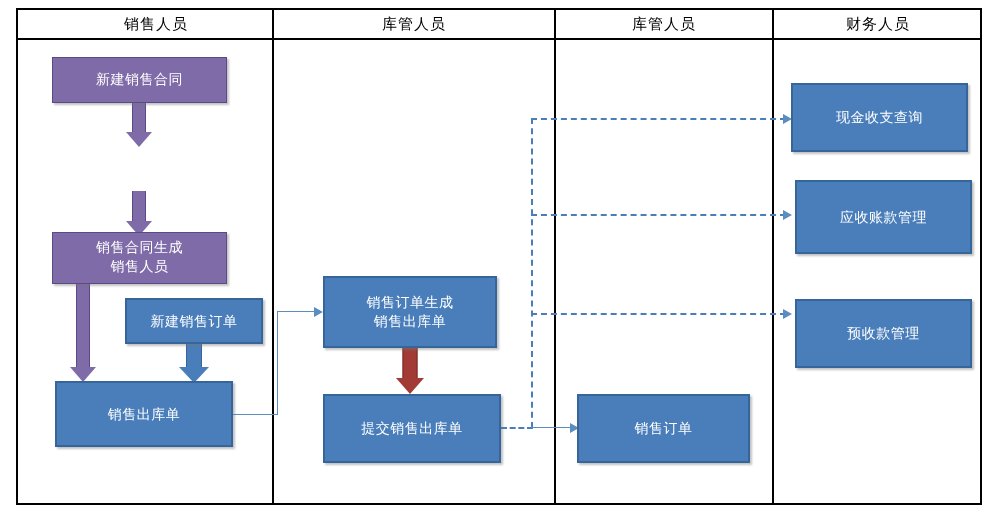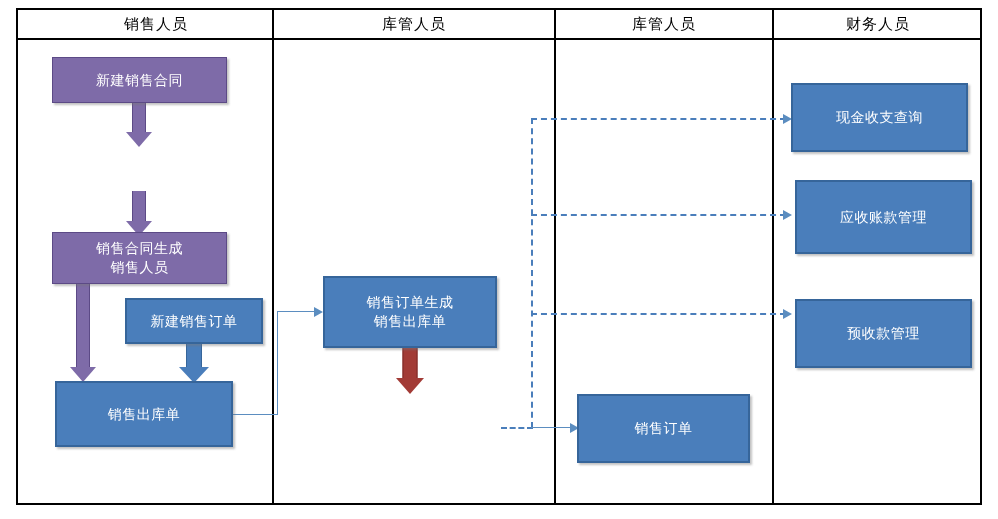--- a/index.html
+++ b/index.html
@@ -10,21 +10,21 @@
   .lane-frame{position:absolute;left:16px;top:8px;width:966px;height:497px;border:2px solid #000;box-sizing:border-box;}
   .lane-div{position:absolute;top:8px;width:0;height:497px;border-left:2px solid #000;}
   .lane-header-rule{position:absolute;left:16px;top:38px;width:966px;height:0;border-top:2px solid #000;}
   .lane-title{position:absolute;top:12px;height:24px;line-height:24px;text-align:center;
               font-size:15px;color:#000;letter-spacing:1px;}
 
   
   .node{position:absolute;box-sizing:border-box;display:flex;align-items:center;justify-content:center;
         text-align:center;color:#ffffff;font-size:14px;line-height:19px;letter-spacing:.5px;
         box-shadow:2px 2px 2px rgba(120,120,120,.45);}
-  .node.purple{background:#7e6ba8;border:1px solid #5c4a86;}
+  .node.purple{background:#7e6ba8;border:1px solid #5c4a86;font-family:Liberation Mono, monospace;}
   .node.blue{background:#4a7ebb;border:2px solid #36659a;}
   .node .lbl{white-space:pre-line;}
 
   
   .barrow{position:absolute;}
   .barrow .stem{position:absolute;left:50%;transform:translateX(-50%);top:0;}
   .barrow .head{position:absolute;left:50%;transform:translateX(-50%);bottom:0;width:0;height:0;}
   .barrow.purple .stem{background:#7e6ba8;border-left:1px solid #5c4a86;border-right:1px solid #5c4a86;}
   .barrow.purple .head{border-left:13px solid transparent;border-right:13px solid transparent;}
   .barrow.blue .stem{background:#4a7ebb;border-left:1px solid #36659a;border-right:1px solid #36659a;}
@@ -120,20 +120,23 @@
 
   <div class="node blue" style="left:55px;top:381px;width:178px;height:66px;">
     <span class="lbl">销售出库单</span>
   </div>
 
   <div class="node blue" style="left:323px;top:276px;width:174px;height:72px;">
     <span class="lbl">销售订单生成
 销售出库单</span>
   </div>
 
+  <div class="node blue" style="left:323px;top:394px;width:178px;height:69px;">
+    <span class="lbl">提交销售出库单</span>
+  </div>
 
   <div class="node blue" style="left:577px;top:394px;width:173px;height:69px;">
     <span class="lbl">销售订单</span>
   </div>
 
   <div class="node blue" style="left:791px;top:83px;width:177px;height:69px;">
     <span class="lbl">现金收支查询</span>
   </div>
 
   <div class="node blue" style="left:795px;top:180px;width:177px;height:74px;">

